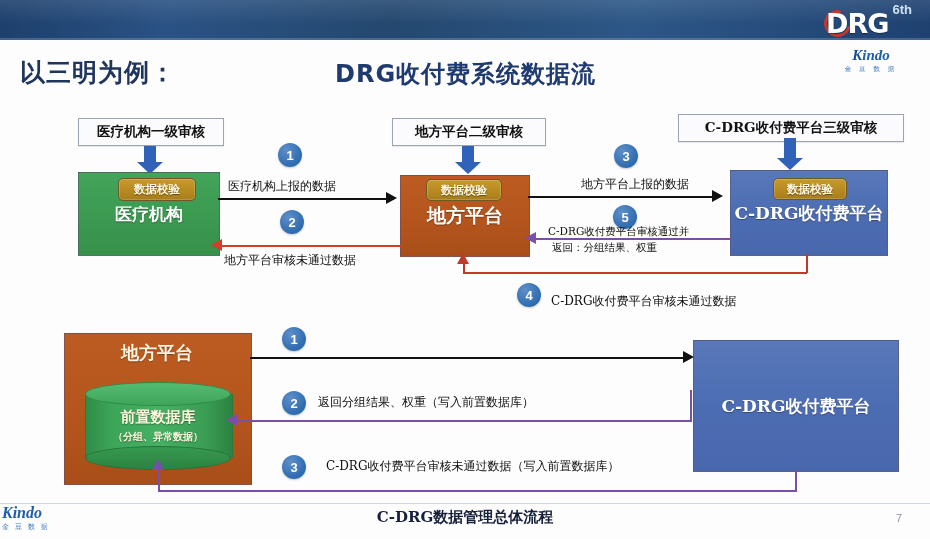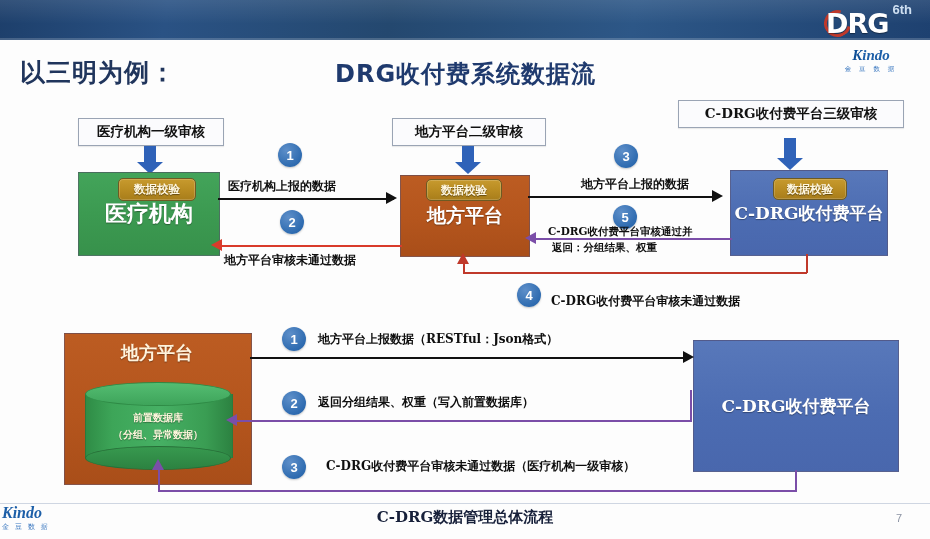--- a/index.html
+++ b/index.html
@@ -96,21 +96,21 @@
   .badge{
     position:absolute;width:24px;height:24px;border-radius:50%;
     background:radial-gradient(circle at 35% 30%,#5e8fc9,#2e6bb0 70%,#2a5f9e);
     color:#ffffff;font-size:13px;font-weight:bold;
     display:flex;align-items:center;justify-content:center;
     font-family:"Liberation Sans",sans-serif;
     box-shadow:0 1px 2px rgba(0,0,0,.22);
   }
 
   .flabel{
-    position:absolute;font-size:12px;color:#0f0f0f;font-weight:bold;
+    position:absolute;font-size:12px;color:#0f0f0f;font-weight:normal;
     font-family:"DejaVu Serif","Liberation Serif",serif;white-space:nowrap;
   }
   .flabel.small{font-size:10.5px;}
 
   
   .hline{position:absolute;height:0;border-top-style:solid;}
   .vline{position:absolute;width:0;border-left-style:solid;}
   .ahead-r{
     position:absolute;width:0;height:0;border-top:6px solid transparent;border-bottom:6px solid transparent;
   }
@@ -137,21 +137,21 @@
     position:absolute;left:0;bottom:0;width:100%;height:24px;border-radius:50%;
     background:linear-gradient(180deg,#37994f,#2c8241);border:1px solid #276f38;
     box-sizing:border-box;
   }
   .cyl .txt{
     position:absolute;left:0;top:0;width:100%;height:100%;
     display:flex;flex-direction:column;align-items:center;justify-content:center;
     color:#fff6dd;font-family:"DejaVu Serif","Liberation Serif",serif;font-weight:bold;
     text-shadow:0 1px 1px rgba(0,0,0,.35);
   }
-  .cyl .t1{font-size:10px;}
+  .cyl .t1{font-size:15px;}
   .cyl .t2{font-size:10px;margin-top:3px;}
 
   
   .footline{position:absolute;left:0;top:503px;width:930px;height:1px;background:#cfd6e2;}
   .footer-title{
     position:absolute;left:0;top:508px;width:930px;text-align:center;
     font-size:15px;font-weight:bold;color:#17203a;
     font-family:"DejaVu Serif","Liberation Serif",serif;
   }
   .page-no{
@@ -183,38 +183,38 @@
     <div class="k1"><span class="kc">K</span><span>indo</span></div>
     <div class="k2">金 豆 数 据</div>
   </div>
 
   <div class="hdrbox" style="left:78px;top:118px;width:144px;height:26px;">
     <span>医疗机构一级审核</span>
   </div>
   <div class="hdrbox" style="left:392px;top:118px;width:152px;height:26px;">
     <span>地方平台二级审核</span>
   </div>
-  <div class="hdrbox" style="left:678px;top:100px;width:224px;height:26px;">
+  <div class="hdrbox" style="left:678px;top:114px;width:224px;height:26px;">
     <span>C-DRG收付费平台三级审核</span>
   </div>
 
   <div class="downarrow" style="left:137px;top:146px;height:28px;">
     <div class="stem" style="height:18px;"></div>
       <div class="head" style="top:16px;"></div>
   </div>
   <div class="downarrow" style="left:455px;top:146px;height:28px;">
     <div class="stem" style="height:18px;"></div>
       <div class="head" style="top:16px;"></div>
   </div>
   <div class="downarrow" style="left:777px;top:138px;height:34px;">
     <div class="stem" style="height:22px;"></div>
       <div class="head" style="top:20px;"></div>
   </div>
 
-  <div class="bigbox box-green" style="left:78px;top:172px;width:140px;height:82px;font-size:22px;">
+  <div class="bigbox box-green" style="left:78px;top:172px;width:140px;height:82px;font-size:17px;">
     <span>医疗机构</span>
   </div>
   <div class="chip" style="left:118px;top:178px;width:76px;height:21px;">
     <span>数据校验</span>
   </div>
 
   <div class="bigbox box-orange" style="left:400px;top:175px;width:128px;height:80px;font-size:19px;">
     <span>地方平台</span>
   </div>
   <div class="chip" style="left:426px;top:179px;width:74px;height:20px;">
@@ -281,38 +281,37 @@
 
   <div class="bigbox box-blue" style="left:693px;top:340px;width:204px;height:130px;font-size:17px;">
     <span>C-DRG收付费平台</span>
   </div>
 
   <div class="hline" style="left:250px;top:357px;width:440px;border-top-width:2.5px;border-top-color:#111;"></div>
   <div class="ahead-r" style="left:683px;top:351px;border-left:11px solid #111;"></div>
   <div class="badge" style="left:282px;top:327px;">
     <span>1</span>
   </div>
-  <div class="flabel" style="left:318px;top:331px;">地方平台上报数据（RESTful：Json格式）</div>
 
   <div class="vline" style="left:690px;top:390px;height:31px;border-left-width:2px;border-left-color:#7b4ea8;"></div>
   <div class="hline" style="left:237px;top:420px;width:455px;border-top-width:2px;border-top-color:#7b4ea8;"></div>
   <div class="ahead-l" style="left:226px;top:414px;border-right:11px solid #7b4ea8;"></div>
   <div class="badge" style="left:282px;top:391px;">
     <span>2</span>
   </div>
   <div class="flabel" style="left:318px;top:394px;">返回分组结果、权重（写入前置数据库）</div>
 
   <div class="vline" style="left:795px;top:470px;height:21px;border-left-width:2px;border-left-color:#7b4ea8;"></div>
   <div class="hline" style="left:158px;top:490px;width:639px;border-top-width:2px;border-top-color:#7b4ea8;"></div>
   <div class="vline" style="left:158px;top:468px;height:23px;border-left-width:2px;border-left-color:#7b4ea8;"></div>
   <div class="ahead-u" style="left:152px;top:459px;border-bottom:11px solid #7b4ea8;"></div>
   <div class="badge" style="left:282px;top:455px;">
     <span>3</span>
   </div>
-  <div class="flabel" style="left:326px;top:458px;">C-DRG收付费平台审核未通过数据（医疗机构一级审核）</div>
+  <div class="flabel" style="left:326px;top:458px;">C-DRG收付费平台审核未通过数据（写入前置数据库）</div>
 
   <div class="footline"></div>
   <div class="kindo-foot">
     <div class="k1"><span>K</span><span>indo</span></div>
     <div class="k2">金 豆 数 据</div>
   </div>
   <div class="footer-title">C-DRG数据管理总体流程</div>
   <div class="page-no">7</div>
 
 </div>

